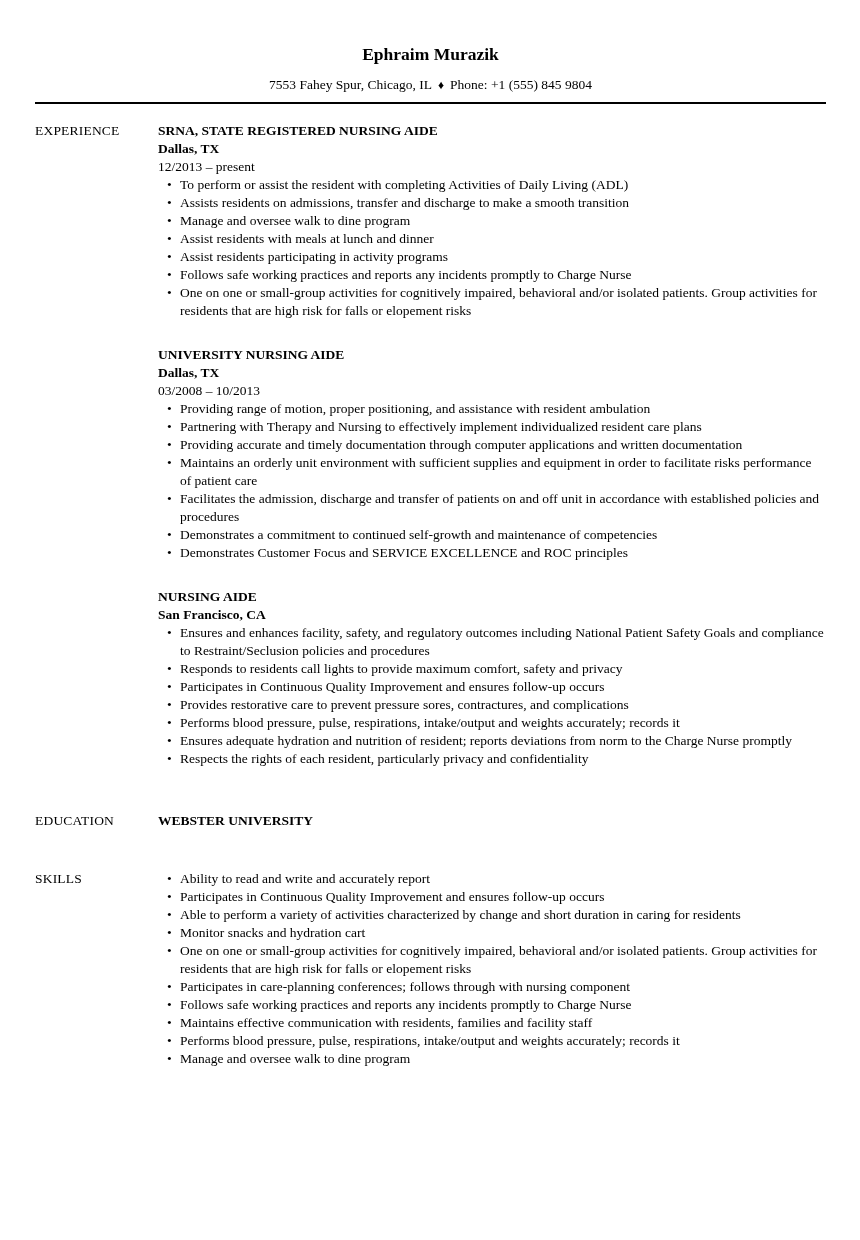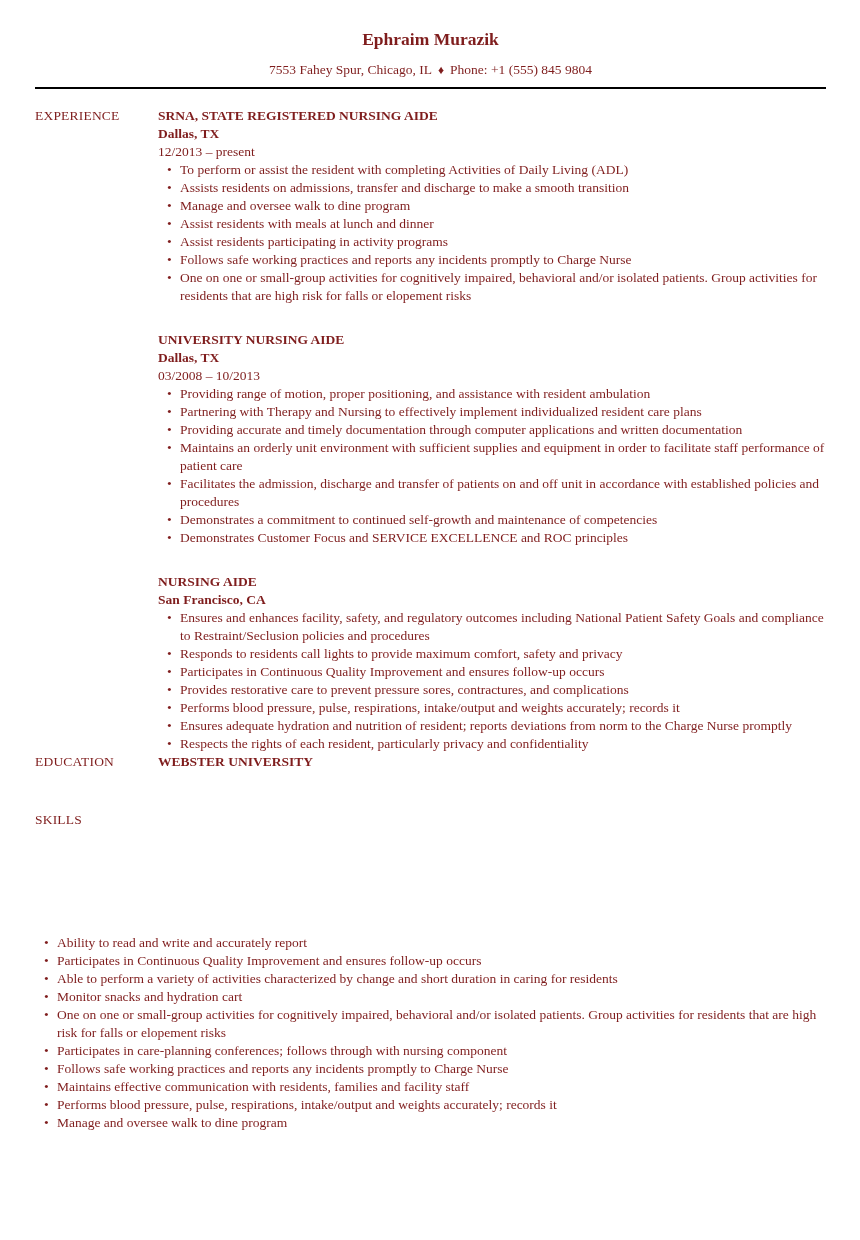--- a/index.html
+++ b/index.html
@@ -1,25 +1,25 @@
 <!DOCTYPE html>
 <html><head>
 <meta charset="utf-8">
 <style>
   * { box-sizing: border-box; }
   html, body { margin: 0; padding: 0; background: #ffffff; }
   .page {
     width: 860px;
     height: 1240px;
     background: #ffffff;
-    color: #7f1d1d;
+    color: #000000;
     font-family: "Liberation Serif", serif;
     font-size: 13.5px;
     line-height: 18px;
-    padding: 28px 34px 0 35px;
+    padding: 43px 34px 0 35px;
     overflow: hidden;
   }
   .name {
     margin: 0;
     text-align: center;
     font-size: 17.5px;
     font-weight: bold;
     line-height: 22px;
   }
   .contact {
@@ -28,22 +28,22 @@
     font-weight: normal;
     font-size: 13.5px;
   }
   .contact .diamond { margin: 0 6px; font-size: 12px; }
   .rule {
     margin-top: 8px;
     border-bottom: 2.5px solid #000000;
   }
   .row { display: flex; align-items: flex-start; }
   .row.experience { margin-top: 18px; }
-  .row.education  { }
-  .row.skills     { margin-top: 40px; flex-direction: column; }
+  .row.education  { margin-top: 44px; }
+  .row.skills     { margin-top: 40px; }
   .label {
     flex: 0 0 123px;
     width: 123px;
     font-weight: normal;
     letter-spacing: 0.2px;
   }
   .content { flex: 1 1 auto; min-width: 0; }
   .job + .job { margin-top: 26px; }
   .job-title { font-weight: bold; }
   .job-location { font-weight: bold; }
@@ -93,21 +93,21 @@
   </article>
 
   <article class="job">
     <div class="job-title">UNIVERSITY NURSING AIDE</div>
     <div class="job-location">Dallas, TX</div>
     <div class="job-dates">03/2008 – 10/2013</div>
     <ul class="bullets">
             <li>Providing range of motion, proper positioning, and assistance with resident ambulation</li>
             <li>Partnering with Therapy and Nursing to effectively implement individualized resident care plans</li>
             <li>Providing accurate and timely documentation through computer applications and written documentation</li>
-            <li>Maintains an orderly unit environment with sufficient supplies and equipment in order to facilitate staff performance of patient care</li>
+            <li>Maintains an orderly unit environment with sufficient supplies and equipment in order to facilitate risks performance of patient care</li>
             <li>Facilitates the admission, discharge and transfer of patients on and off unit in accordance with established policies and procedures</li>
             <li>Demonstrates a commitment to continued self-growth and maintenance of competencies</li>
             <li>Demonstrates Customer Focus and SERVICE EXCELLENCE and ROC principles</li>
           </ul>
   </article>
 
   <article class="job">
     <div class="job-title">NURSING AIDE</div>
     <div class="job-location">San Francisco, CA</div>
     <ul class="bullets">

